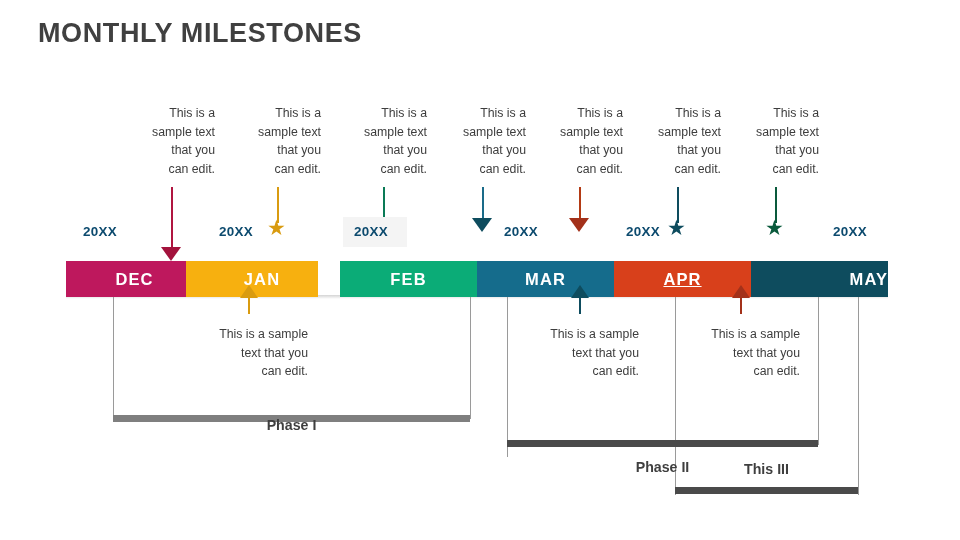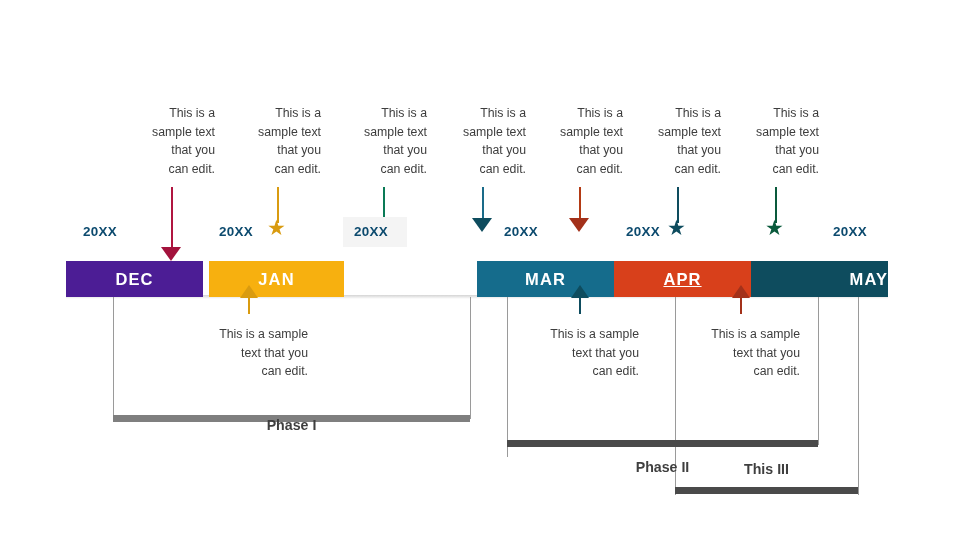--- a/index.html
+++ b/index.html
@@ -44,20 +44,21 @@
   
   .phase-bar{position:absolute;height:7px;}
   .phase-label{position:absolute;font-size:14.2px;font-weight:bold;color:#3f3f3f;
     text-align:center;white-space:nowrap;}
 </style>
 </head>
 <body>
 
 <div id="stage">
 
+  <div class="page-title">MONTHLY MILESTONES</div>
 
   <div class="callout top" style="left:129px;top:104px;width:86px;">This is a
 sample text
 that you
 can edit.</div>
   <div class="callout top" style="left:235px;top:104px;width:86px;">This is a
 sample text
 that you
 can edit.</div>
   <div class="callout top" style="left:341px;top:104px;width:86px;">This is a
@@ -105,25 +106,28 @@
 
   <div class="year" style="left:83px;top:224px;">20XX</div>
   <div class="year" style="left:219px;top:224px;">20XX</div>
   <div class="year" style="left:354px;top:224px;">20XX</div>
   <div class="year" style="left:504px;top:224px;">20XX</div>
   <div class="year" style="left:626px;top:224px;">20XX</div>
   <div class="year" style="left:833px;top:224px;">20XX</div>
 
   <div class="bar-shadow"></div>
 
-  <div class="bar" style="left:66px;width:137px;background:#4c1d95;">
+  <div class="bar" style="left:66px;width:137px;background:#be185d;">
     <span>DEC</span>
   </div>
-  <div class="bar" style="left:209px;width:135px;background:#f7b00f;">
+  <div class="bar" style="left:186px;width:112px;background:#f7b00f;padding-left:20px;">
     <span>JAN</span>
+  </div>
+  <div class="bar" style="left:340px;width:137px;background:#0bac77;">
+    <span>FEB</span>
   </div>
   <div class="bar" style="left:477px;width:137px;background:#156c8c;">
     <span>MAR</span>
   </div>
   <div class="bar" style="left:614px;width:137px;background:#d8401b;text-decoration:underline;">
     <span>APR</span>
   </div>
   <div class="bar" style="left:751px;width:137px;background:#0e4c5e;justify-content:flex-end;">
     <span>MAY</span>
   </div>

